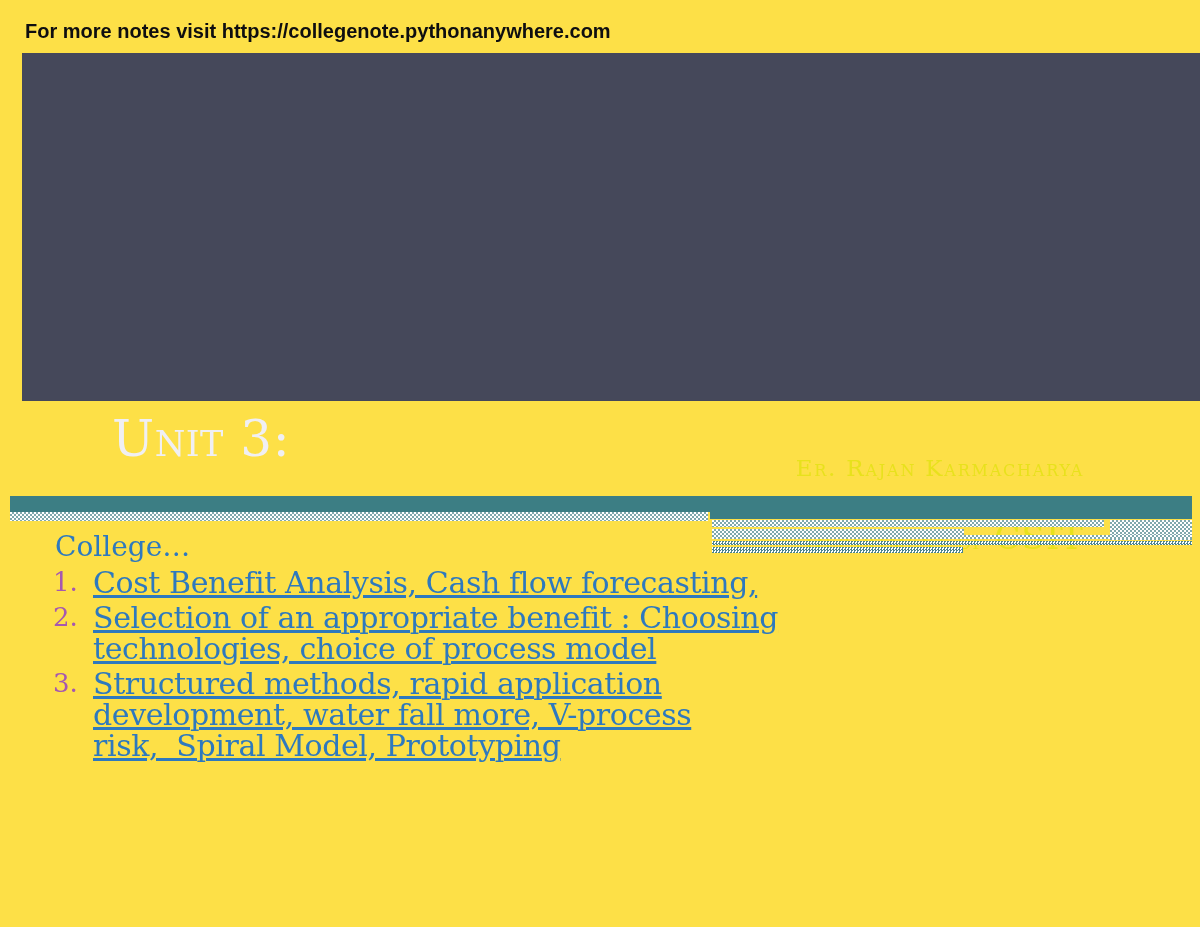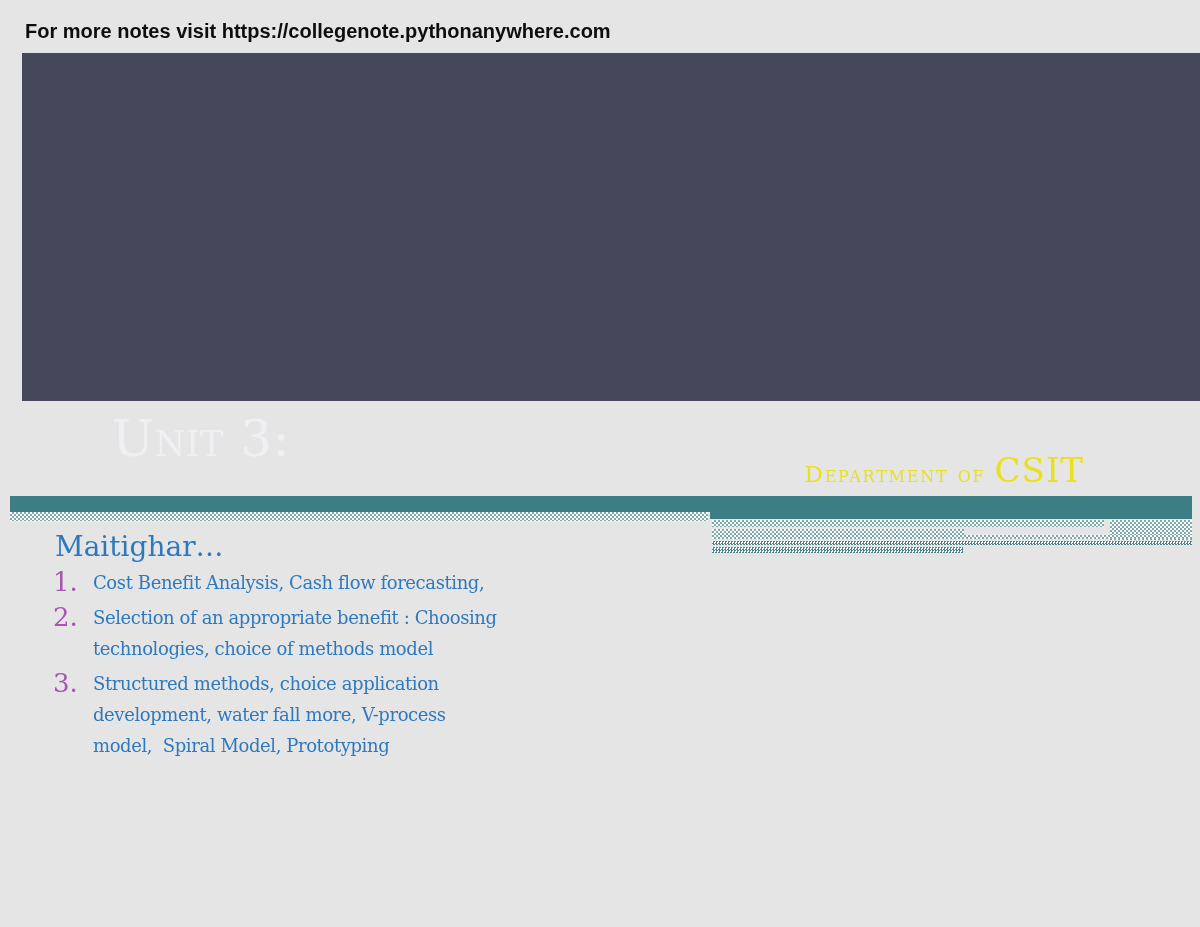--- a/index.html
+++ b/index.html
@@ -1,20 +1,20 @@
 <!DOCTYPE html>
 <html style="--note_text: #0E0E10; --header_bg: #45485A; --title_text: #F0EFF3; --subtitle_yellow: #E8E11C; --accent_teal: #3C7E84; --hatch_light: #7FA8AC; --hatch_dark: #4C858B; --body_blue: #2E79BE; --number_purple: #A658B0;"><head>
 <meta charset="utf-8">
 <style>
   html, body { margin: 0; padding: 0; background: #ffffff; }
   .page {
     position: relative;
     width: 1200px;
     height: 927px;
-    background: #e5e5e5;
+    background: #fde047;
     overflow: hidden;
     font-family: "DejaVu Serif", serif;
   }
 
   
   .top-note {
     position: absolute;
     left: 25px;
     top: 20px;
     font-family: "Liberation Sans", sans-serif;
@@ -98,75 +98,77 @@
   .item .num {
     flex: 0 0 40px;
     color: var(--number_purple);
     font-size: 26px;
     line-height: 31px;
   }
   .item .lines { flex: 1; }
   .item .ln {
     display: block;
     color: var(--body_blue);
-    font-size: 18px;
+    font-size: 30px;
     line-height: 31px;
     letter-spacing: -0.4px;
     white-space: pre;
+    text-decoration: underline;
   }
 </style>
 </head>
 <body>
 
 <div class="page">
 
   <div class="top-note">For more notes visit https://collegenote.pythonanywhere.com</div>
 
   <div class="slide-header">
     <div class="title-block">
       <div>Unit 3:</div>
     </div>
     <div class="subtitle-block">
+      <div class="subtitle-line1">Er. Rajan Karmacharya</div>
       <div class="subtitle-line2"><span>Department of </span><span class="csit">CSIT</span></div>
     </div>
   </div>
 
   <div class="teal-bar"></div>
   <div class="hatch left-hatch"></div>
   <div class="teal-ext"></div>
   <div class="hatch stripe-1"></div>
   <div class="hatch rblock"></div>
   <div class="hatch stripe-2"></div>
   <div class="hatch stripe-2b"></div>
   <div class="dots dotline-1"></div>
   <div class="dots dotline-2"></div>
 
-  <div class="includes-heading">Maitighar…</div>
+  <div class="includes-heading">College…</div>
 
   <div class="list">
 
     <div class="item">
       <span class="num">1.</span>
       <span class="lines">
         <span class="ln">Cost Benefit Analysis, Cash flow forecasting,</span>
       </span>
     </div>
 
     <div class="item">
       <span class="num">2.</span>
       <span class="lines">
         <span class="ln">Selection of an appropriate benefit : Choosing</span>
-        <span class="ln">technologies, choice of methods model</span>
+        <span class="ln">technologies, choice of process model</span>
       </span>
     </div>
 
     <div class="item">
       <span class="num">3.</span>
       <span class="lines">
-        <span class="ln">Structured methods, choice application</span>
+        <span class="ln">Structured methods, rapid application</span>
         <span class="ln">development, water fall more, V-process</span>
-        <span class="ln">model,  Spiral Model, Prototyping</span>
+        <span class="ln">risk,  Spiral Model, Prototyping</span>
       </span>
     </div>
 
   </div>
 
 </div>
 
 </body></html>

